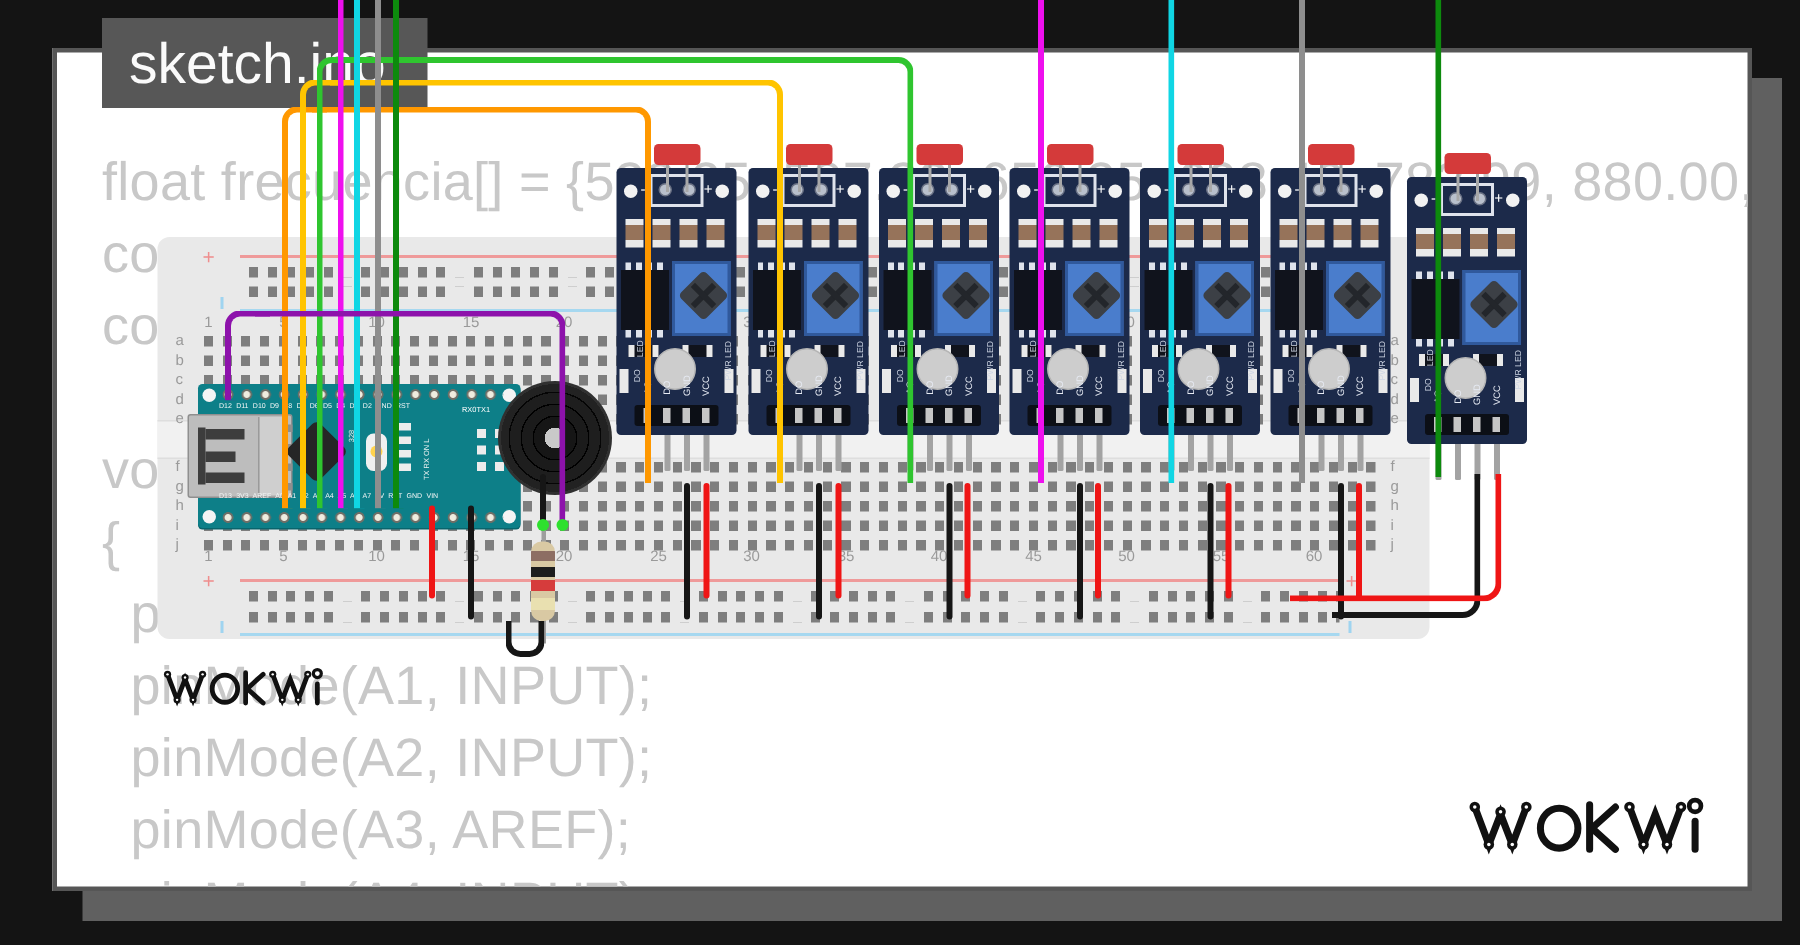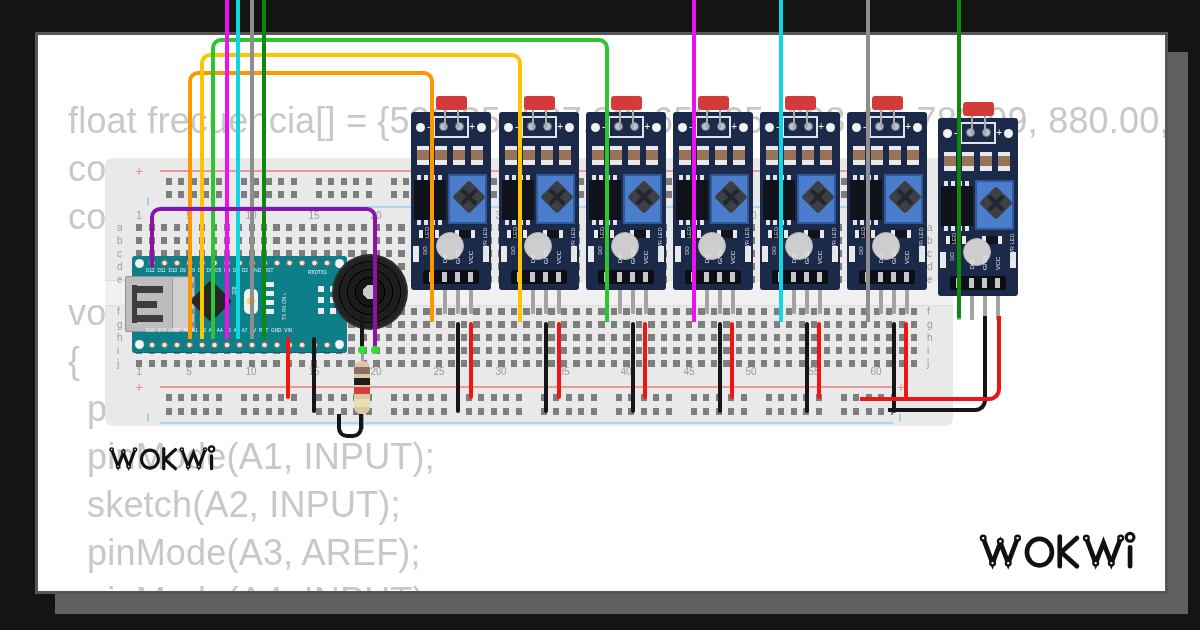--- a/index.html
+++ b/index.html
@@ -141,21 +141,21 @@
         <div class="code-line" style="left: 30px; top: 161px; color: rgb(200, 200, 200);">co</div>
 
         <div class="code-line" style="left: 30px; top: 257px; color: rgb(200, 200, 200);">vo</div>
 
         <div class="code-line" style="left: 30px; top: 305px; color: rgb(200, 200, 200);">{</div>
 
         <div class="code-line" style="left: 49px; top: 353px; color: rgb(200, 200, 200);">p</div>
 
         <div class="code-line" style="left: 49px; top: 401px; color: rgb(200, 200, 200);">pinMode(A1, INPUT);</div>
 
-        <div class="code-line" style="left: 49px; top: 449px; color: rgb(200, 200, 200);">sketch(A2, INPUT);</div>
+        <div class="code-line" style="left: 49px; top: 449px; color: rgb(200, 200, 200);">pinMode(A2, INPUT);</div>
 
         <div class="code-line" style="left: 49px; top: 497px; color: rgb(200, 200, 200);">pinMode(A3, AREF);</div>
 
         <div class="code-line" style="left: 49px; top: 545px; color: rgb(200, 200, 200);">pinMode(A4, INPUT);</div>
       </div>
   </div>
 
   <svg class="logo logo-small" viewBox="0 0 240 64" aria-label="WOKWI">
     <g stroke="#111" stroke-width="6" stroke-linecap="round" fill="none">
       <path d="M14 18 L26 50 L36 24 L46 50 L58 18"></path>
@@ -683,20 +683,23 @@
           <div class="m-pin" style="left:31px"></div>
           <div class="m-pin" style="left:44px"></div>
           <div class="m-pin" style="left:57px"></div>
         </div>
         <div class="m-ldr-leg" style="left:33px"></div>
         <div class="m-ldr-leg" style="left:46px"></div>
         <div class="m-ldr" style="background: rgb(212, 58, 58);"></div>
       </div>
     </div>
 
+  <div class="tab" style="background: rgb(87, 87, 87);">
+    <span>sketch.ino</span>
+  </div>
 
   <div>
 
       <div class="wireL1" style="left: 188px; top: 71px; height: 268px; border-color: rgb(255, 152, 0);"></div>
       <div class="wireL2" style="left: 208px; top: 71px; width: 226px; height: 251px; border-color: rgb(255, 152, 0);"></div>
       <div class="wire-bot" style="left: 456px; height: 91px; background: rgb(22, 22, 22);"></div>
       <div class="wire-bot" style="left: 469px; height: 77px; background: rgb(239, 21, 21);"></div>
 
       <div class="wireL1" style="left: 200px; top: 53px; height: 286px; border-color: rgb(255, 196, 0);"></div>
       <div class="wireL2" style="left: 220px; top: 53px; width: 302px; height: 269px; border-color: rgb(255, 196, 0);"></div>

